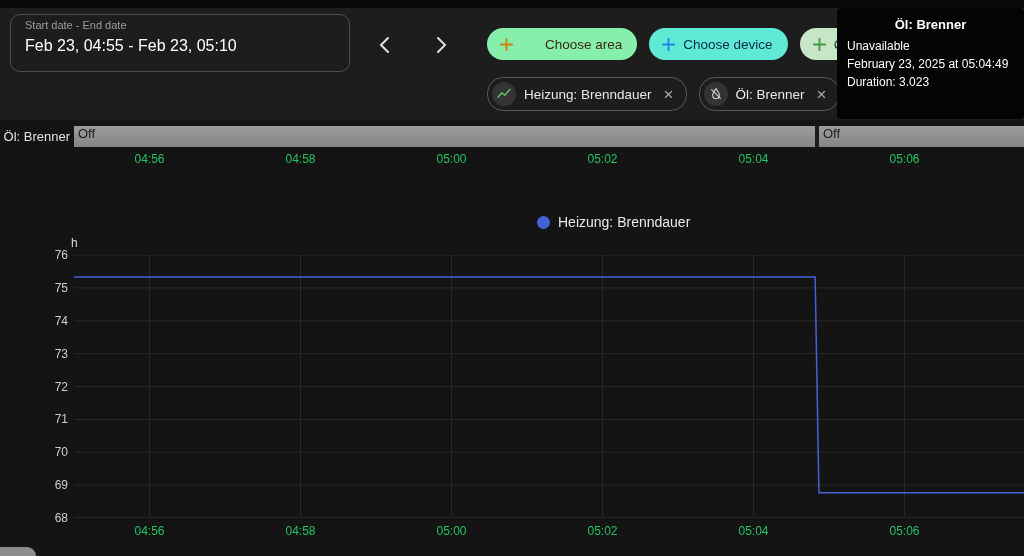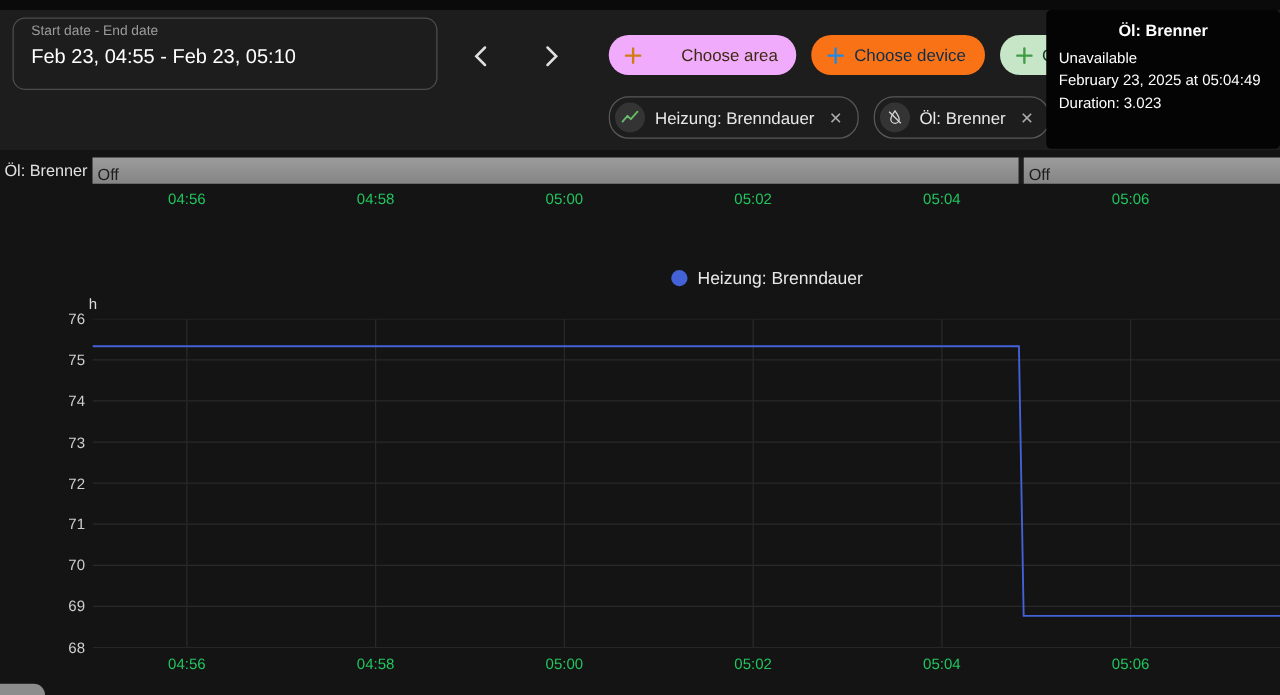--- a/index.html
+++ b/index.html
@@ -18,40 +18,40 @@
            display:flex;align-items:center;justify-content:center;cursor:pointer;padding:0;}
   .nav-prev{left:365px;} .nav-next{left:421px;}
 
   .chips-row{position:absolute;display:flex;gap:12px;align-items:center;}
   .row1{left:487px;top:20px;}
   .row2{left:487px;top:69px;}
 
   .add-chip{height:32px;border-radius:16px;display:flex;align-items:center;gap:6px;
             padding:0 15px 0 11px;font-size:13.5px;font-weight:500;border:none;cursor:pointer;
             font-family:"Liberation Sans",sans-serif;}
-  .chip-area{background:#f0abfc;color:#3c2a10;gap:30px;}   .chip-area .plus{color:#d07d12;}
-  .chip-device{background:#f97316;color:#0d2c49;} .chip-device .plus{color:#1e88e5;}
+  .chip-area{background:#86efac;color:#3c2a10;gap:30px;}   .chip-area .plus{color:#d07d12;}
+  .chip-device{background:#5eead4;color:#0d2c49;} .chip-device .plus{color:#1e88e5;}
   .chip-entity{background:#c6e6c7;color:#143a1e;} .chip-entity .plus{color:#3f9d44;}
   .plus{display:flex;align-items:center;}
 
   .filter-chip{height:32px;border-radius:16px;border:1px solid #585858;display:flex;align-items:center;
                gap:8px;padding:0 8px 0 4px;background:transparent;color:#e8e8e8;font-size:13.5px;
                cursor:pointer;font-family:"Liberation Sans",sans-serif;}
   .avatar{width:24px;height:24px;border-radius:50%;background:#343434;display:flex;
           align-items:center;justify-content:center;flex:0 0 auto;}
   .remove{color:#ababab;font-size:17px;line-height:1;padding:0 4px;cursor:pointer;}
 
   .tooltip{position:absolute;left:837px;top:8px;width:187px;min-height:111px;background:#040404;
            border-radius:4px;padding:9px 10px;box-sizing:border-box;z-index:10;}
   .tt-title{font-weight:700;font-size:13px;text-align:center;margin-bottom:5px;color:#fff;}
   .tt-line{font-size:12px;line-height:18px;color:#fff;white-space:nowrap;}
 
   .tl-label{position:absolute;left:0;top:129px;width:70px;text-align:right;font-size:13px;color:#e2e2e2;}
   .tl-bar{position:absolute;left:74px;top:126px;width:950px;height:21px;}
-  .tl-seg{position:absolute;top:0;height:100%;display:flex;align-items:flex-end;overflow:hidden;}
+  .tl-seg{position:absolute;top:0;height:100%;display:flex;align-items:flex-start;overflow:hidden;}
   .tl-seg span{font-size:13px;color:#1d1d1d;padding-left:4px;}
 
   .axis-row{position:absolute;left:0;width:100%;height:16px;}
   .axis-row span{position:absolute;width:60px;text-align:center;font-size:12px;color:#22c55e;}
   .tl-axis{top:152px;}
   .x-axis{top:524px;}
 
   .legend{position:absolute;left:537px;top:214px;display:flex;align-items:center;gap:8px;cursor:pointer;}
   .legend-dot{width:13px;height:13px;border-radius:50%;background:#4462d8;}
   .legend-label{font-size:14px;color:#e8e8e8;}

